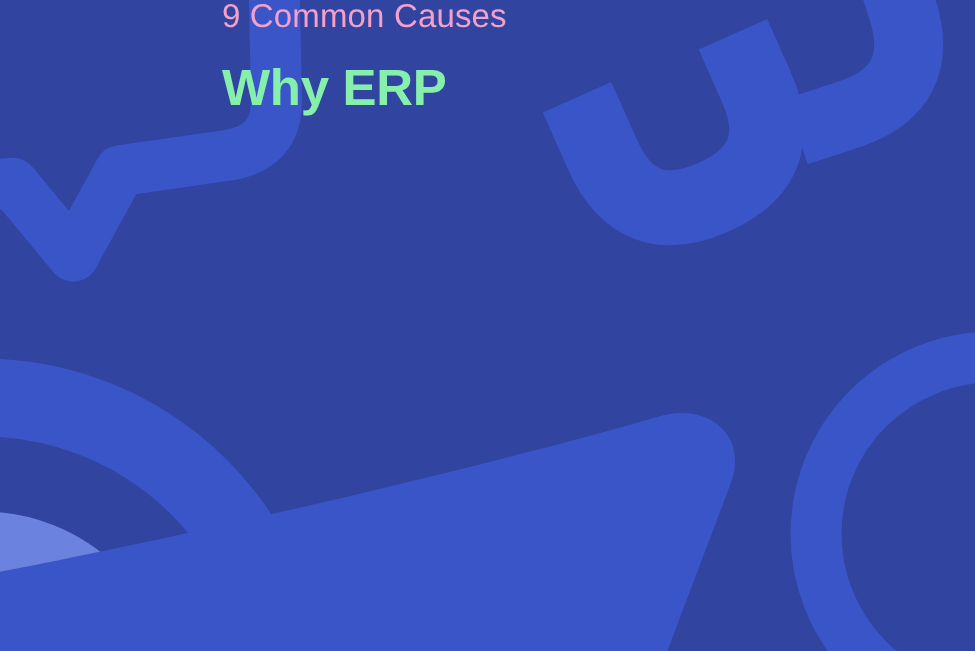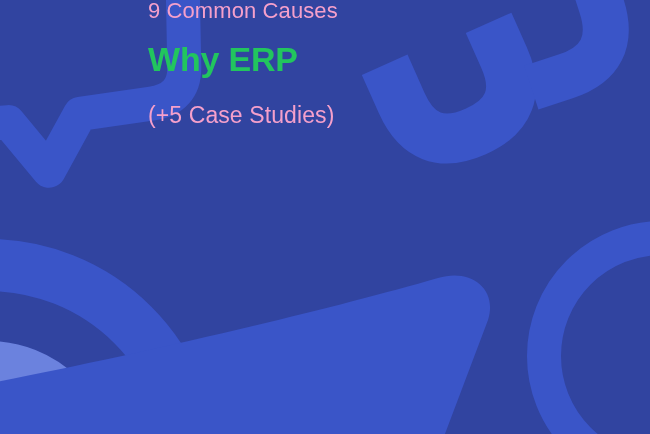--- a/index.html
+++ b/index.html
@@ -48,21 +48,21 @@
     letter-spacing: 0.1px;
     margin: 0 0 14px 0;
     white-space: nowrap;
   }
 
   .headline {
     margin: 0;
     font-size: 34px;
     line-height: 46px;
     font-weight: 700;
-    color: #22c55e;
+    color: #86efac;
     letter-spacing: -0.2px;
     white-space: nowrap;
   }
 
   .headline .hl-line {
     display: block;
   }
 
   .subline {
     margin: 22px 0 0 0;
@@ -127,17 +127,16 @@
   </svg>
 
   <div id="content">
 
     <p class="eyebrow">9 Common Causes</p>
 
     <h1 class="headline">
       <span class="hl-line">Why ERP</span>
     </h1>
 
-    <p class="subline">(+5 Case Studies)</p>
 
   </div>
 
 </div>
 
 </body></html>

